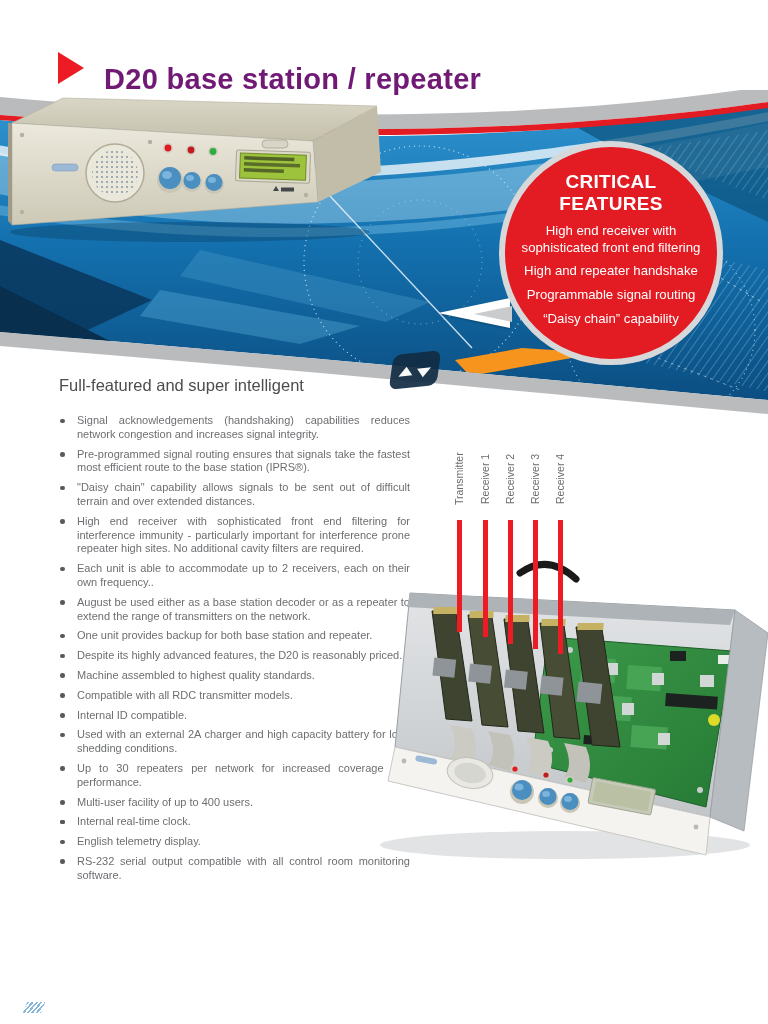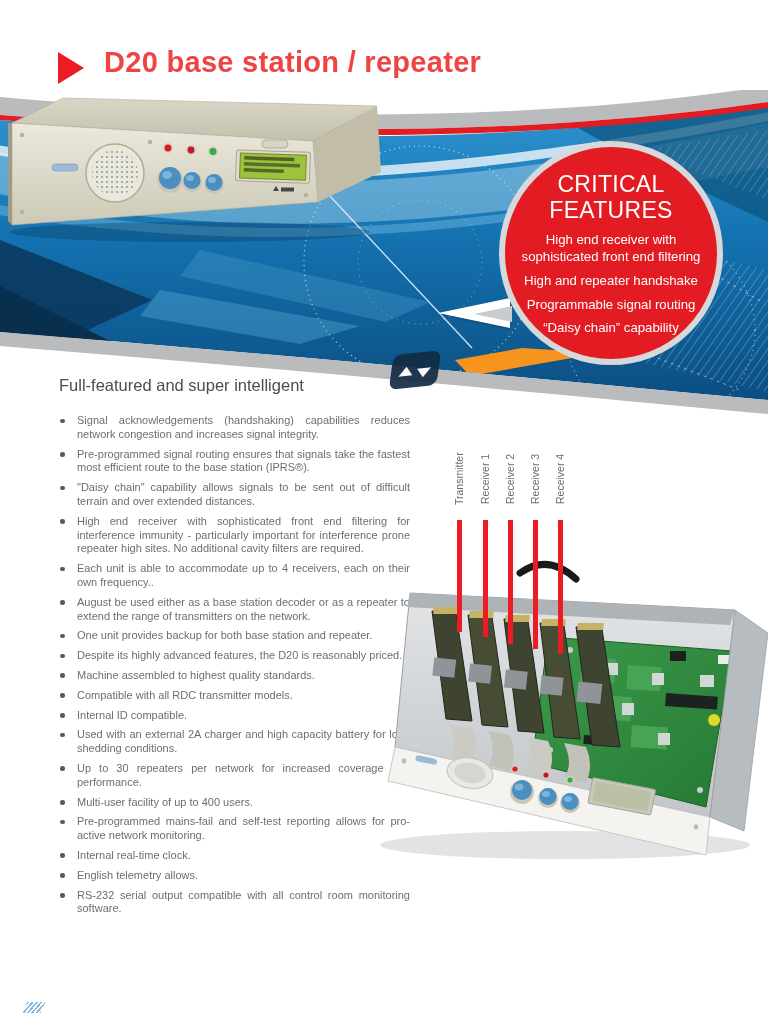--- a/index.html
+++ b/index.html
@@ -3,32 +3,32 @@
 <meta charset="utf-8">
 <style>
   html,body{margin:0;padding:0;background:#e9e9e9;}
   .page{position:relative;width:768px;height:1024px;background:#ffffff;overflow:hidden;
         font-family:"Liberation Sans", sans-serif; margin:0 auto;}
 
   
   .hdr-arrow{position:absolute;left:58px;top:52px;width:0;height:0;
     border-top:16px solid transparent;border-bottom:16px solid transparent;
     border-left:26px solid #ed1c24;}
-  .hdr-title{position:absolute;left:104px;top:46px;font-size:29px;font-weight:bold;
-    color:#ef4444;letter-spacing:0.3px;}
+  .hdr-title{position:absolute;left:104px;top:63px;font-size:29px;font-weight:bold;
+    color:#701a75;letter-spacing:0.3px;}
 
   
   .banner{position:absolute;left:0;top:90px;width:768px;height:340px;}
   .banner svg{position:absolute;left:0;top:0;}
 
   
   .callout{position:absolute;left:499px;top:141px;width:224px;height:224px;border-radius:50%;
     background:#e31b23;border:6px solid #d6d8da;box-sizing:border-box;
     display:flex;flex-direction:column;align-items:center;text-align:center;color:#fff;z-index:6;}
-  .callout-title{margin-top:24px;font-size:23px;font-weight:normal;line-height:1.15;letter-spacing:.3px;}
+  .callout-title{margin-top:24px;font-size:19px;font-weight:bold;line-height:1.15;letter-spacing:.3px;}
   .callout-features{margin-top:8px;font-size:13.2px;line-height:1.28;width:196px;}
   .callout-features div{margin-bottom:7px;text-align:center;}
 
   .pointer-arrow{position:absolute;left:438px;top:208px;width:0;height:0;z-index:5;
     border-top:15px solid transparent;border-bottom:15px solid transparent;
     border-right:72px solid #ffffff;filter:drop-shadow(0 1px 1px rgba(0,0,0,.25));}
   .pointer-arrow-gray{position:absolute;left:474px;top:216px;width:0;height:0;z-index:5;
     border-top:8px solid transparent;border-bottom:8px solid transparent;
     border-right:38px solid #c9cbcd;}
 
@@ -227,21 +227,21 @@
 
       <li>
         <span class="dot"></span><span>"Daisy chain" capability allows signals to be sent out of difficult terrain and over extended distances.</span>
       </li>
 
       <li>
         <span class="dot"></span><span>High end receiver with sophisticated front end filtering for interference immunity - particularly important for interference prone repeater high sites. No additional cavity filters are required.</span>
       </li>
 
       <li>
-        <span class="dot"></span><span>Each unit is able to accommodate up to 4 receivers, each on their own frequency..</span>
+        <span class="dot"></span><span>Each unit is able to accommodate up to 2 receivers, each on their own frequency..</span>
       </li>
 
       <li>
         <span class="dot"></span><span>August be used either as a base station decoder or as a repeater to extend the range of transmitters on the network.</span>
       </li>
 
       <li>
         <span class="dot"></span><span>One unit provides backup for both base station and repeater.</span>
       </li>
 
@@ -267,29 +267,29 @@
 
       <li>
         <span class="dot"></span><span>Up to 30 repeaters per network for increased coverage and performance.</span>
       </li>
 
       <li>
         <span class="dot"></span><span>Multi-user facility of up to 400 users.</span>
       </li>
 
       <li>
-        <span class="dot"></span><span>Pre-programmed mains-fail and self-test reporting allows for pro-active network monitoring.</span>
+        <span class="dot"></span>
       </li>
 
       <li>
         <span class="dot"></span><span>Internal real-time clock.</span>
       </li>
 
       <li>
-        <span class="dot"></span><span>English telemetry allows.</span>
+        <span class="dot"></span><span>English telemetry display.</span>
       </li>
 
       <li>
         <span class="dot"></span><span>RS-232 serial output compatible with all control room monitoring software.</span>
       </li>
     </ul>
 
   <div class="fig-cols">
 
       <div class="fig-col">

